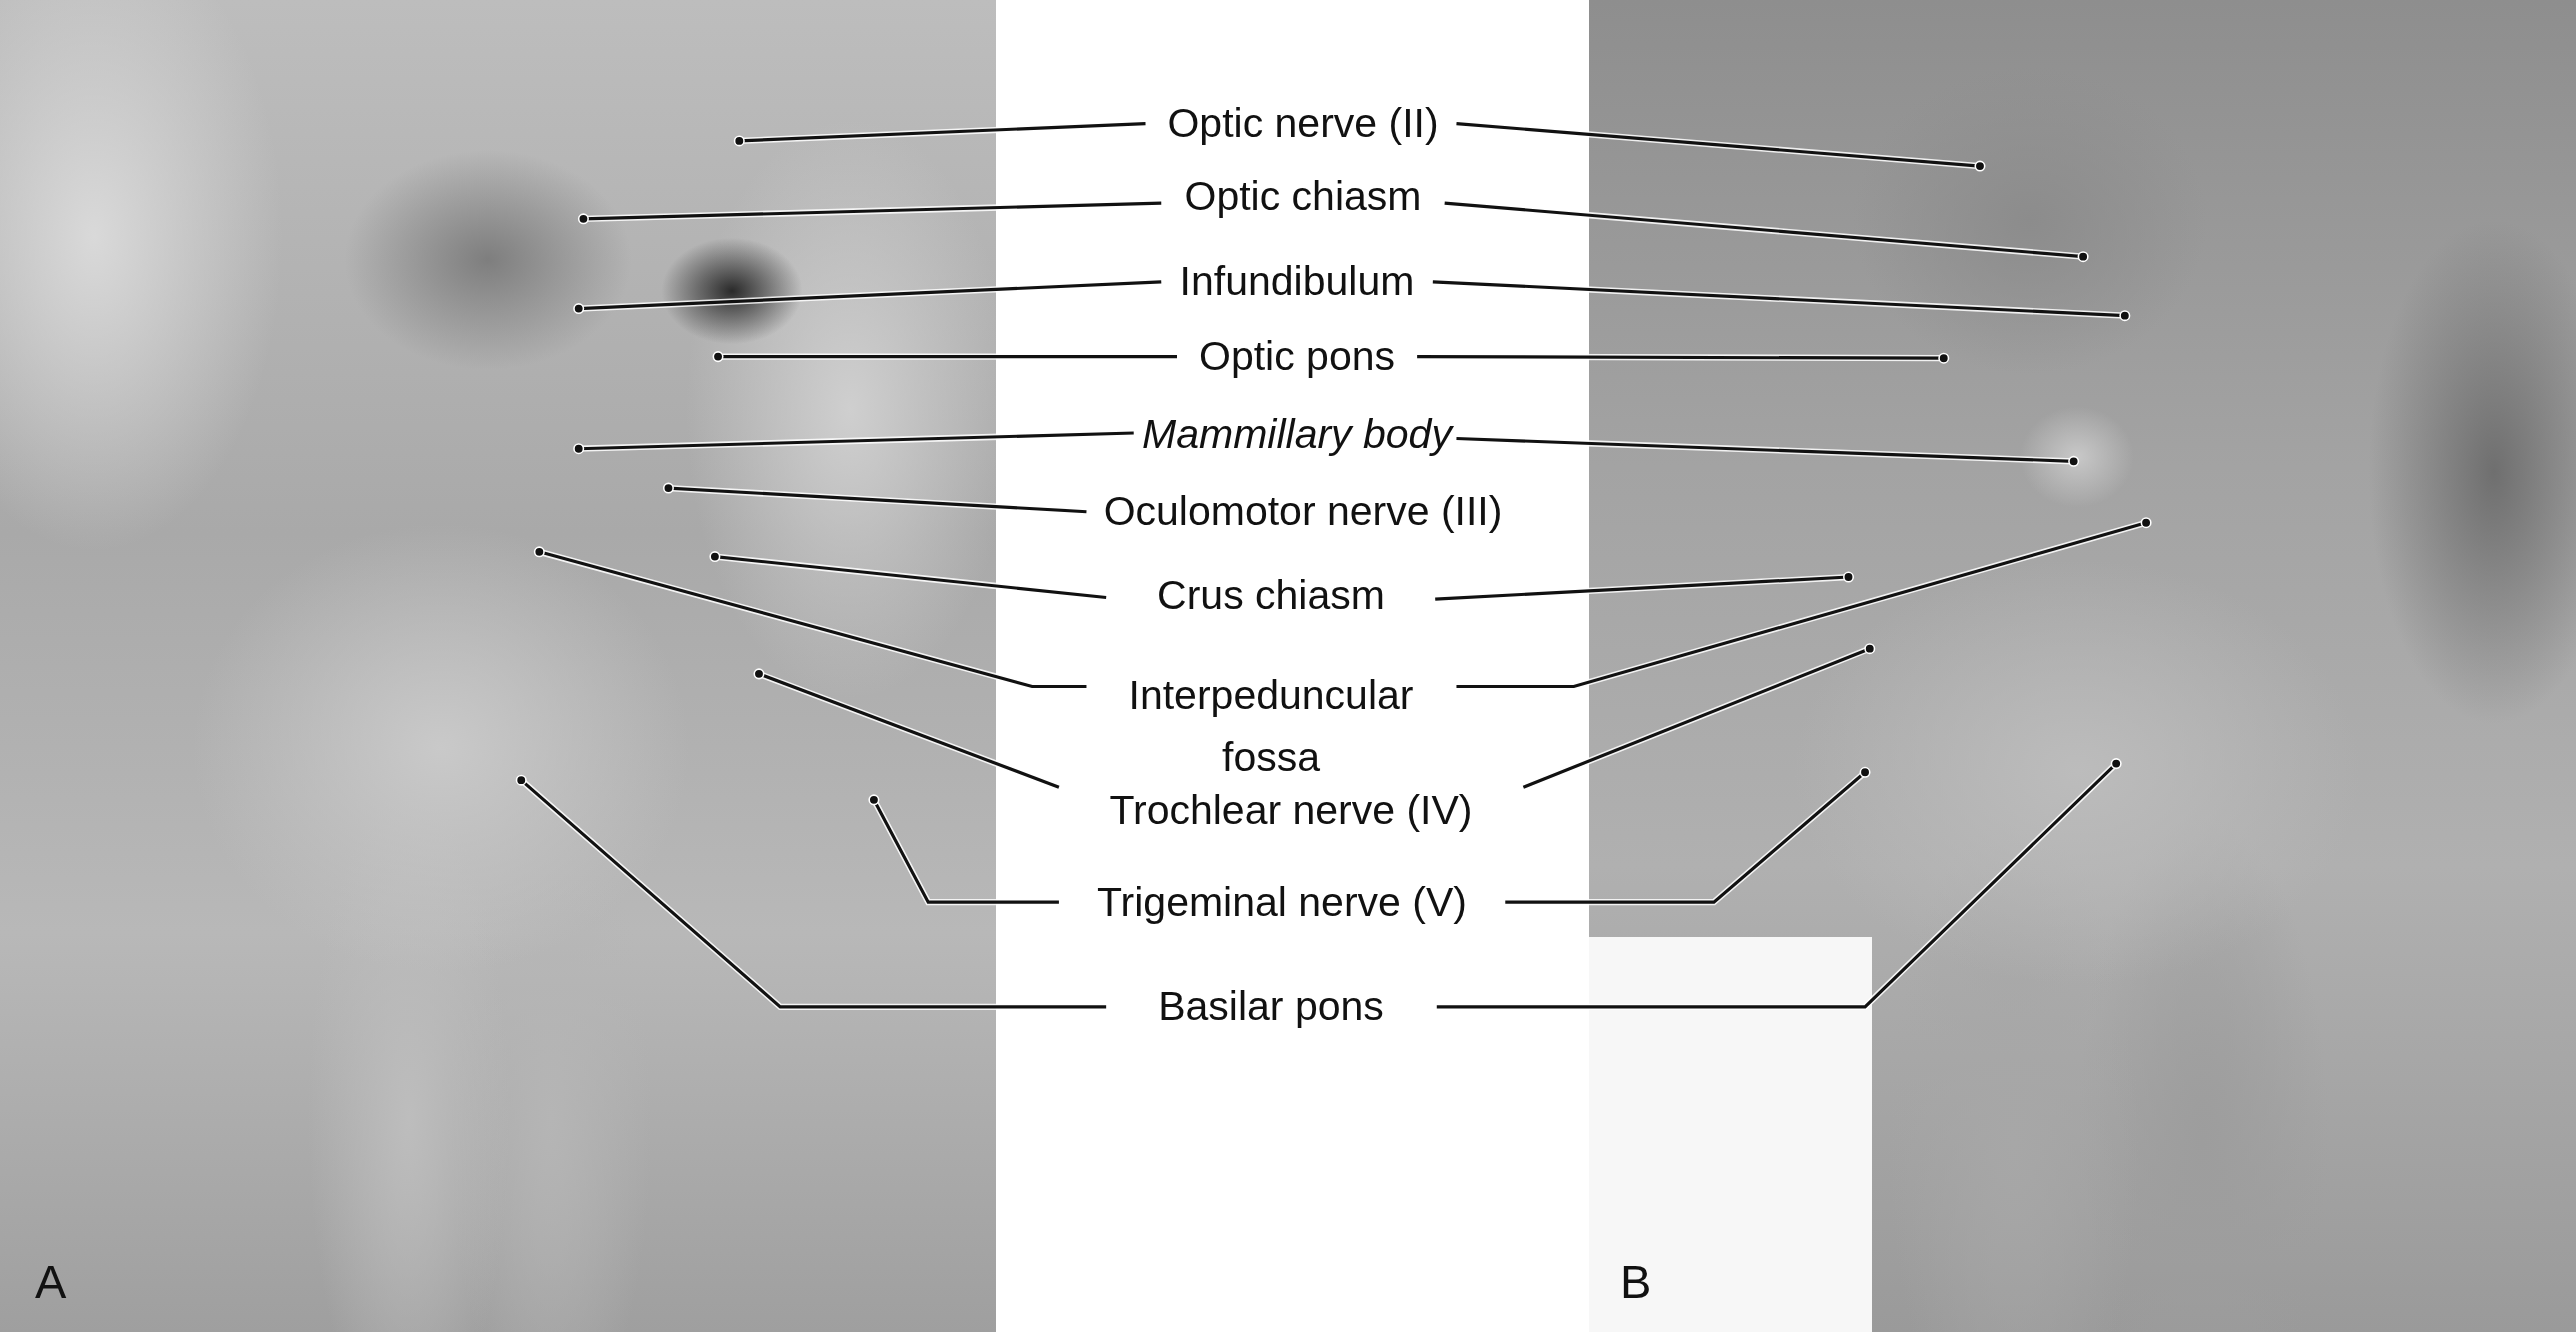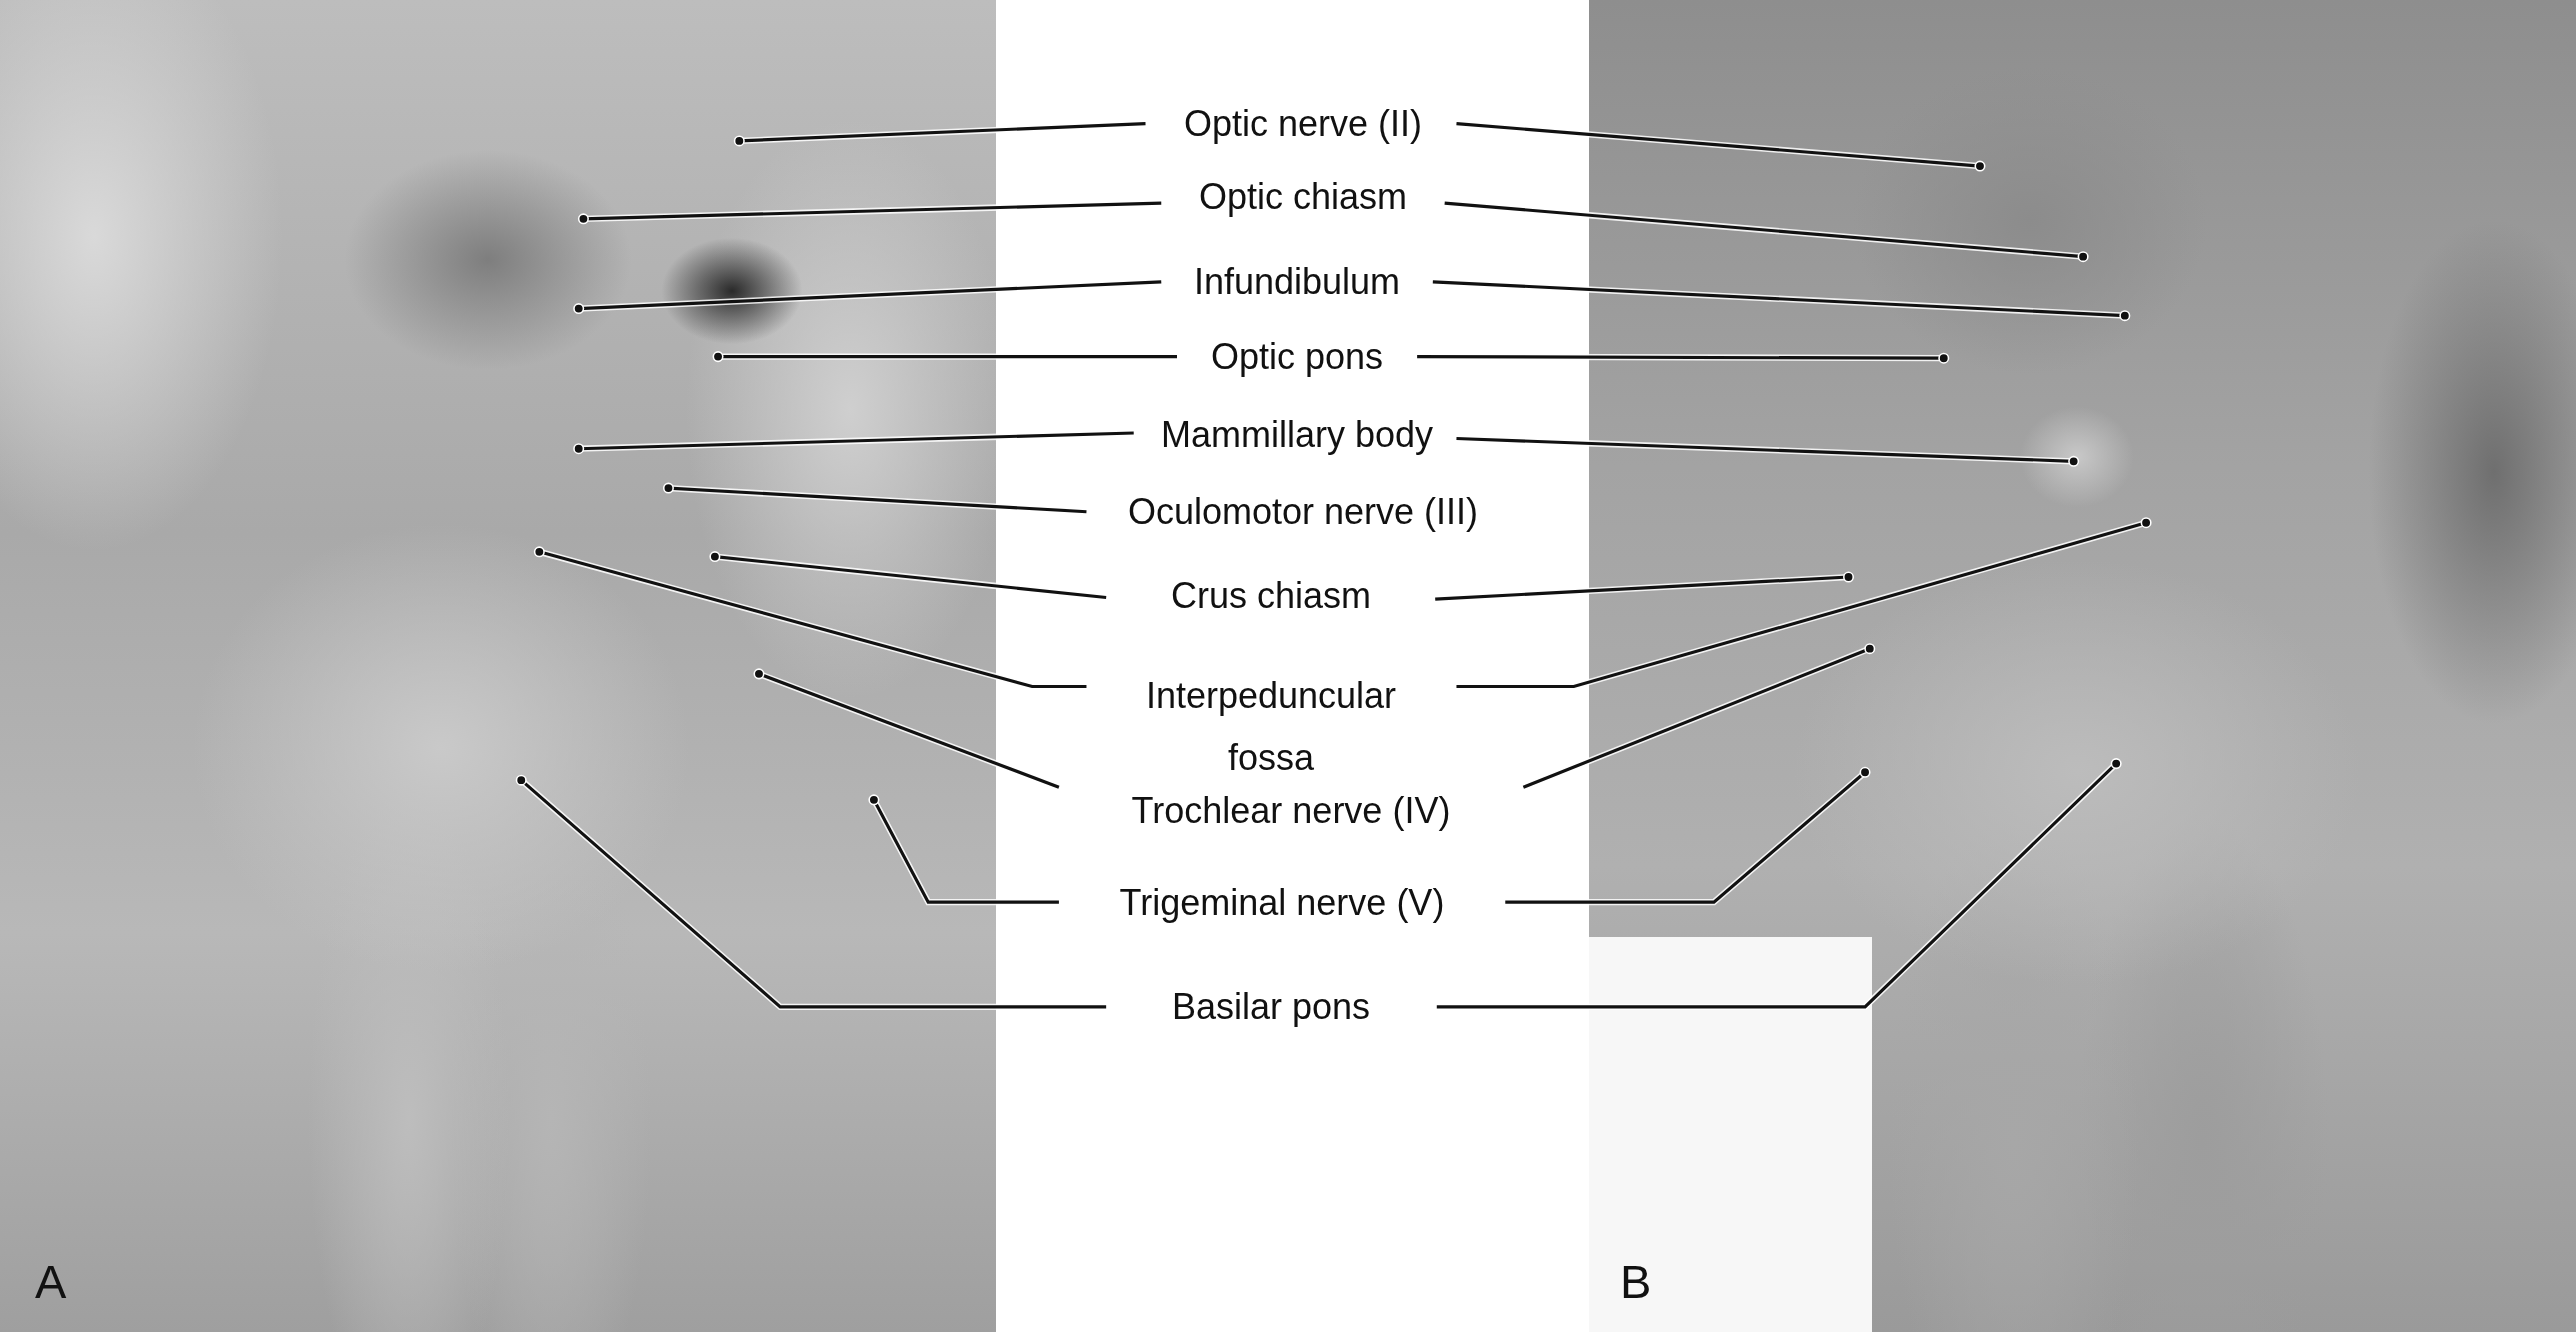--- a/index.html
+++ b/index.html
@@ -29,21 +29,21 @@
   }
   #panel-b .bg-fade { position: absolute; left: 0; top: 937px; width: 283px; height: 395px;
     background: #f7f7f7; }
   .panel-letter { position: absolute; font-size: 47px; color: #111111; line-height: 1; }
   #letter-a { left: 35px; top: 1258px; }
   #letter-b { left: 1620px; top: 1258px; }
   svg.leaders { position: absolute; left: 0; top: 0; width: 2576px; height: 1332px; pointer-events: none; }
   svg.leaders line, svg.leaders polyline { stroke: #111111; stroke-width: 4; fill: none; }
   svg.leaders .halo { stroke: #ffffff; stroke-width: 8; opacity: 0.85; }
   svg.leaders circle { fill: #111111; stroke: #ffffff; stroke-width: 2; }
-  .label { position: absolute; font-size: 36px; color: #111111; text-align: center;
+  .label { position: absolute; font-size: 41px; color: #111111; text-align: center;
            line-height: 47px; white-space: nowrap; transform: translateX(-50%); }
 </style>
 </head>
 <body>
 
 <div id="panel-a" class="panel"></div>
 <div id="panel-b" class="panel">
   <div class="bg-fade"></div>
 </div>
 
@@ -121,21 +121,21 @@
   <polyline class="halo" points="1825,1279 2369,1279 2688,970"></polyline>
   <polyline points="1825,1279 2369,1279 2688,970"></polyline>
   <circle cx="662" cy="991" r="6"></circle>
     <circle cx="2688" cy="970" r="6"></circle>
 </svg>
 
 <div class="label" style="left:1303px; top:100px;">Optic nerve (II)</div>
 <div class="label" style="left:1303px; top:173px;">Optic chiasm</div>
 <div class="label" style="left:1297px; top:258px;">Infundibulum</div>
 <div class="label" style="left:1297px; top:333px;">Optic pons</div>
-<div class="label" style="left:1297px; top:411px;">Mammillary body</div>
+<div class="label" style="left:1297px; top:411px;font-style:italic;">Mammillary body</div>
 <div class="label" style="left:1303px; top:488px;">Oculomotor nerve (III)</div>
 <div class="label" style="left:1271px; top:572px;">Crus chiasm</div>
 <div class="label" style="left:1271px; top:663px;margin-top:9px;">Interpeduncular</div>
 <div class="label" style="left:1271px; top:734px;">fossa</div>
 <div class="label" style="left:1291px; top:779px;margin-top:8px;">Trochlear nerve (IV)</div>
 <div class="label" style="left:1282px; top:879px;">Trigeminal nerve (V)</div>
 <div class="label" style="left:1271px; top:983px;">Basilar pons</div>
 
 <div id="letter-a" class="panel-letter">A</div>
 <div id="letter-b" class="panel-letter">B</div>

